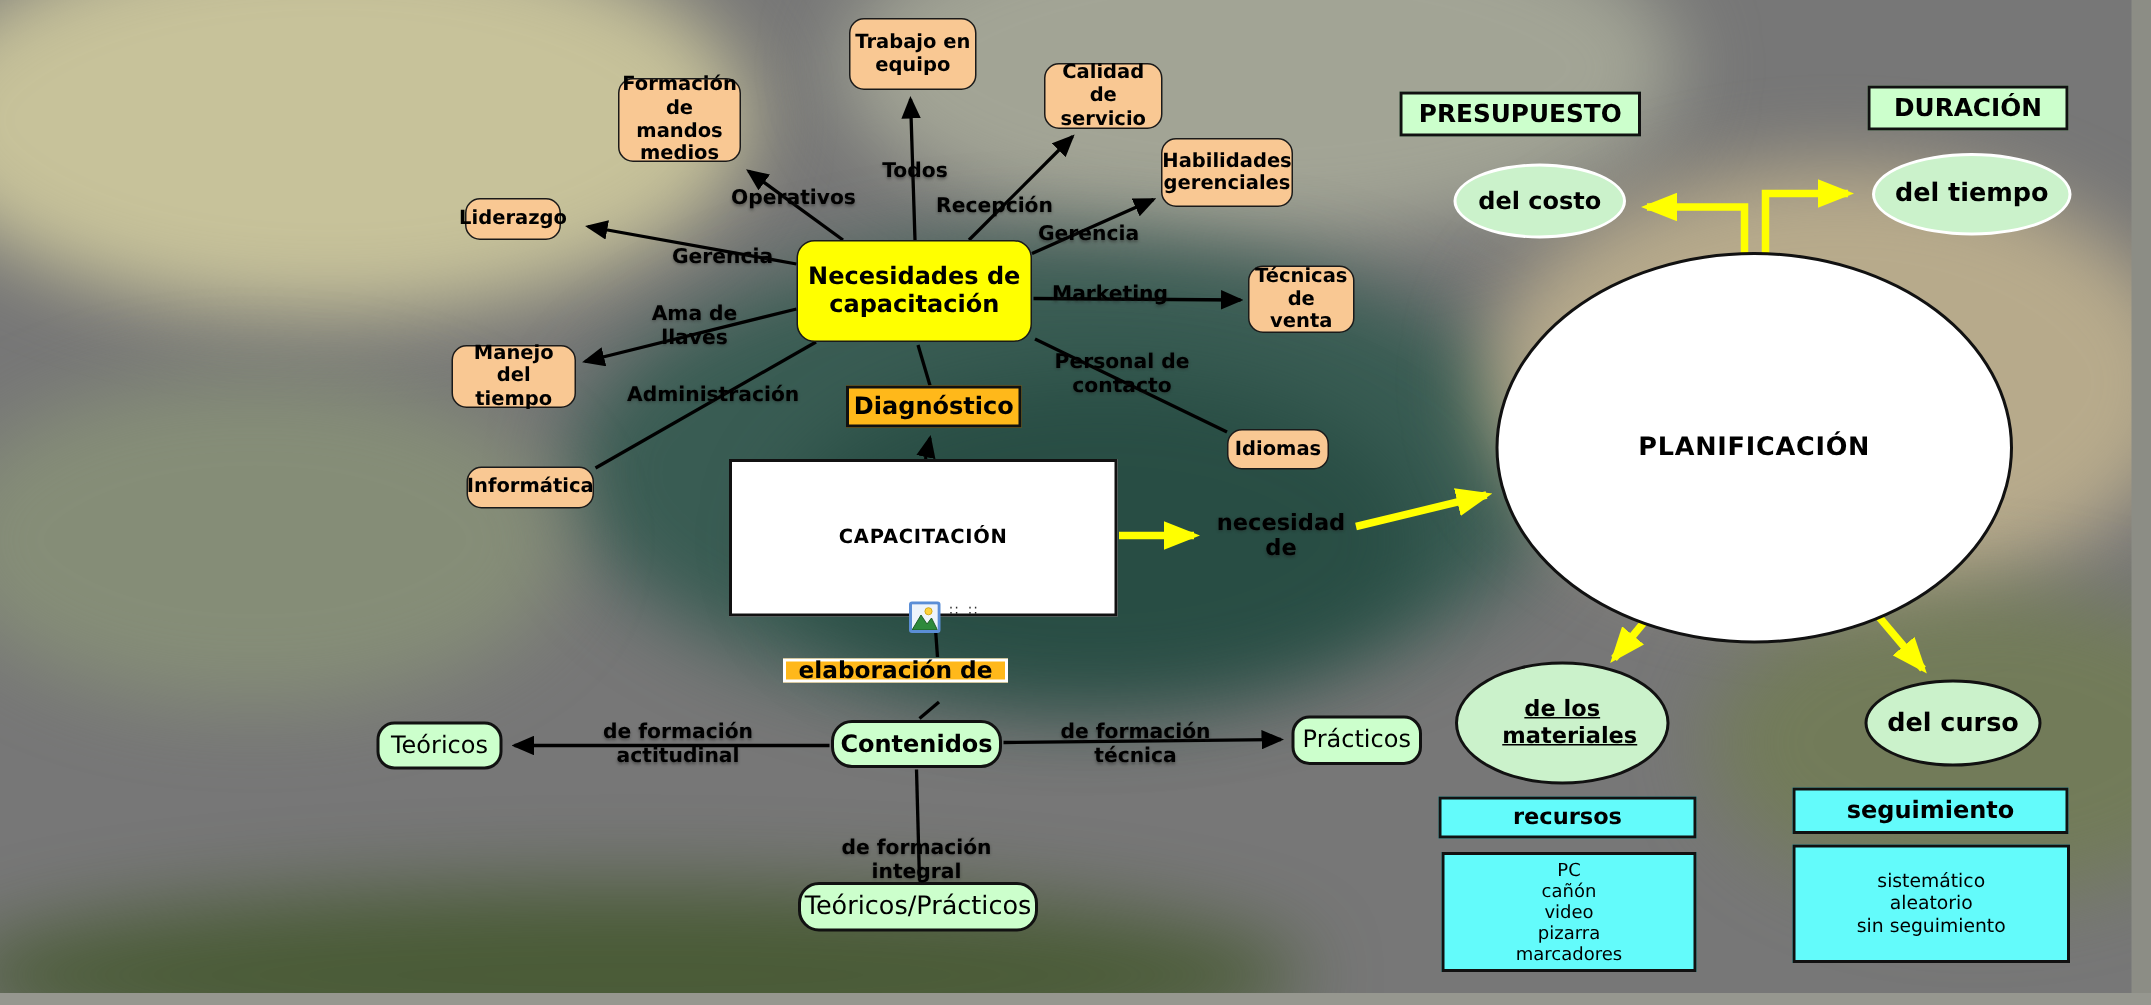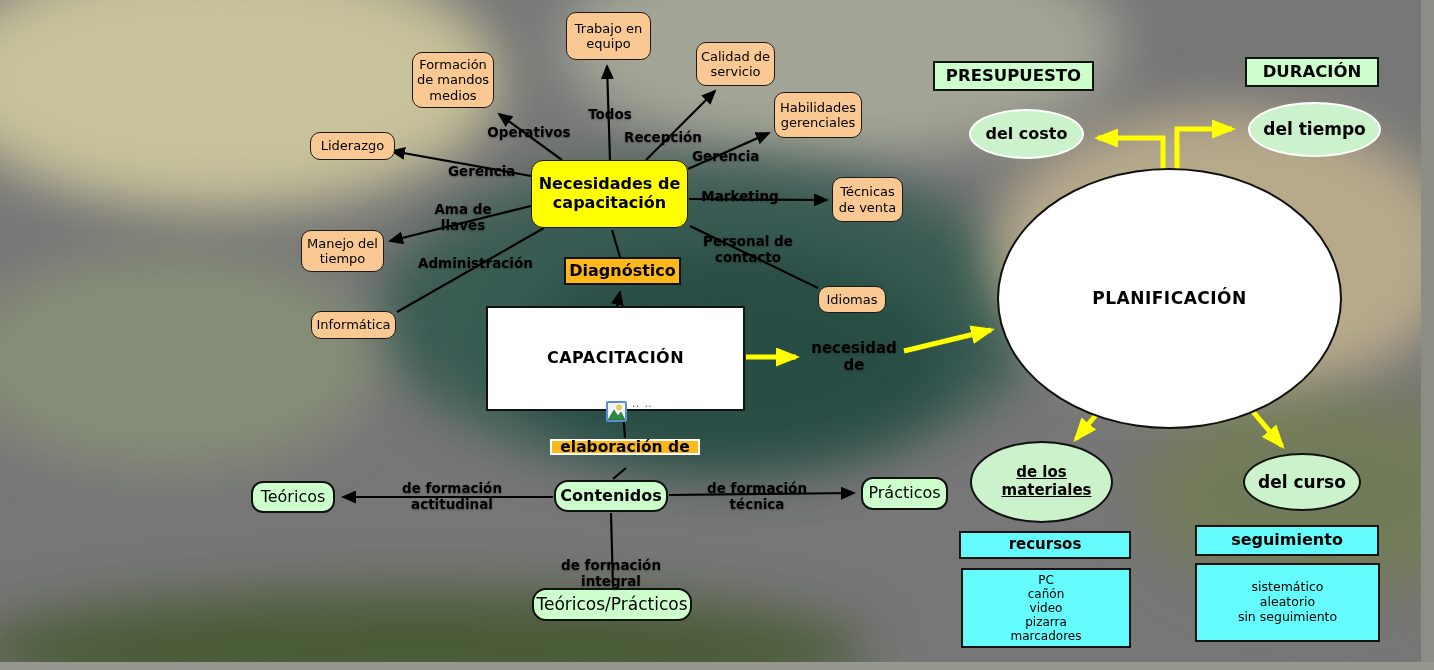--- a/index.html
+++ b/index.html
@@ -4,26 +4,26 @@
 <style>
   html,body{margin:0;padding:0;background:#777;}
   #canvas{position:relative;width:1434px;height:670px;overflow:hidden;
     font-family:"DejaVu Sans","Liberation Sans",sans-serif;
     background:linear-gradient(180deg,#cbc79d 0%,#c0bf9c 10%,#adb295 22%,#93a187 33%,
       #71897242%,#5a7a64 52%,#5e7c55 61%,#627c3d 71%,#577130 81%,#4b6526 92%,#455a20 100%);}
   .blob{position:absolute;border-radius:50%;filter:blur(26px);}
   #connectors{position:absolute;left:0;top:0;z-index:2;}
   .node{position:absolute;box-sizing:border-box;display:flex;align-items:center;justify-content:center;
     text-align:center;color:#000;z-index:3;line-height:1.18;}
-  .peach{background:#F9C893;border:1.6px solid #1a1a1a;border-radius:10px;font-size:13px;padding:2px 3px;}
+  .peach{background:#F9C893;border:1.6px solid #1a1a1a;border-radius:10px;font-size:13px;padding:2px 3px;font-weight:bold;}
   .yellow{background:#FFFF00;border:1.6px solid #1a1a1a;border-radius:12px;font-weight:bold;font-size:16px;}
   .amber{background:#FFB81A;font-weight:bold;font-size:15.5px;}
   .bd-black{border:2px solid #111;}
   .bd-white{border:2px solid #fff;}
-  .whitebox{background:#fff;border:2px solid #111;font-weight:bold;font-size:16px;letter-spacing:.5px;}
+  .whitebox{background:#fff;border:2px solid #111;font-weight:bold;font-size:13px;letter-spacing:.5px;}
   .green{background:#CCFFCC;border:2px solid #111;}
   .round12{border-radius:12px;}
   .round14{border-radius:14px;}
   .ellipse{border-radius:50%;}
   .pale-ellipse{background:#CBF2CB;}
   .cyan{background:#63FBFB;border:2px solid #111;}
   .bold{font-weight:bold;}.fs15{font-size:15px;}.fs16{font-size:16px;}.fs17{font-size:17px;}
   .pre{white-space:pre-line;}
   .elabel{position:absolute;z-index:4;color:#000000;font-weight:bold;font-size:13.5px;text-align:center;
     line-height:1.15;text-shadow:0 1px 2px rgba(30,30,30,.45);}
@@ -96,21 +96,21 @@
     </div>
   <div class="node peach" style="left:832px;top:177px;width:71px;height:45px;">
       <span>Técnicas de venta</span>
     </div>
   <div class="node peach" style="left:818px;top:286px;width:68px;height:27px;">
       <span>Idiomas</span>
     </div>
   <div class="node peach" style="left:412px;top:52px;width:82px;height:56px;">
       <span>Formación de mandos medios</span>
     </div>
-  <div class="node peach" style="left:310px;top:132px;width:85px;height:28px;">
+  <div class="node peach" style="left:310px;top:132px;width:64px;height:28px;">
       <span>Liderazgo</span>
     </div>
   <div class="node peach" style="left:301px;top:230px;width:83px;height:42px;">
       <span>Manejo del tiempo</span>
     </div>
   <div class="node peach" style="left:311px;top:311px;width:85px;height:28px;">
       <span>Informática</span>
     </div>
 
   <div class="node yellow" style="left:531px;top:160px;width:157px;height:68px;">
@@ -125,21 +125,21 @@
 
   <div id="res-icon">
     <svg width="17" height="17" viewBox="0 0 17 17">
       <rect x="0" y="0" width="17" height="17" fill="#eef4fb"></rect>
       <circle cx="11" cy="4.5" r="2.4" fill="#ffd23c" stroke="#c89a00" stroke-width=".5"></circle>
       <path d="M0,17 L6,7 L10,13 L13,9 L17,17 z" fill="#2e8a3c" stroke="#17551f" stroke-width=".6"></path>
     </svg>
   </div>
   <span id="res-dots">∷ ∷</span>
 
-  <div class="node amber bd-white" style="left:550px;top:439px;width:150px;height:16px;">
+  <div class="node amber bd-white" style="left:522px;top:439px;width:150px;height:16px;">
       <span>elaboración de</span>
     </div>
   <div class="node green round14 bold fs16" style="left:554px;top:480px;width:114px;height:32px;">
       <span>Contenidos</span>
     </div>
   <div class="node green round12 fs16" style="left:251px;top:481px;width:84px;height:32px;">
       <span>Teóricos</span>
     </div>
   <div class="node green round12 fs16" style="left:861px;top:477px;width:87px;height:33px;">
       <span>Prácticos</span>

